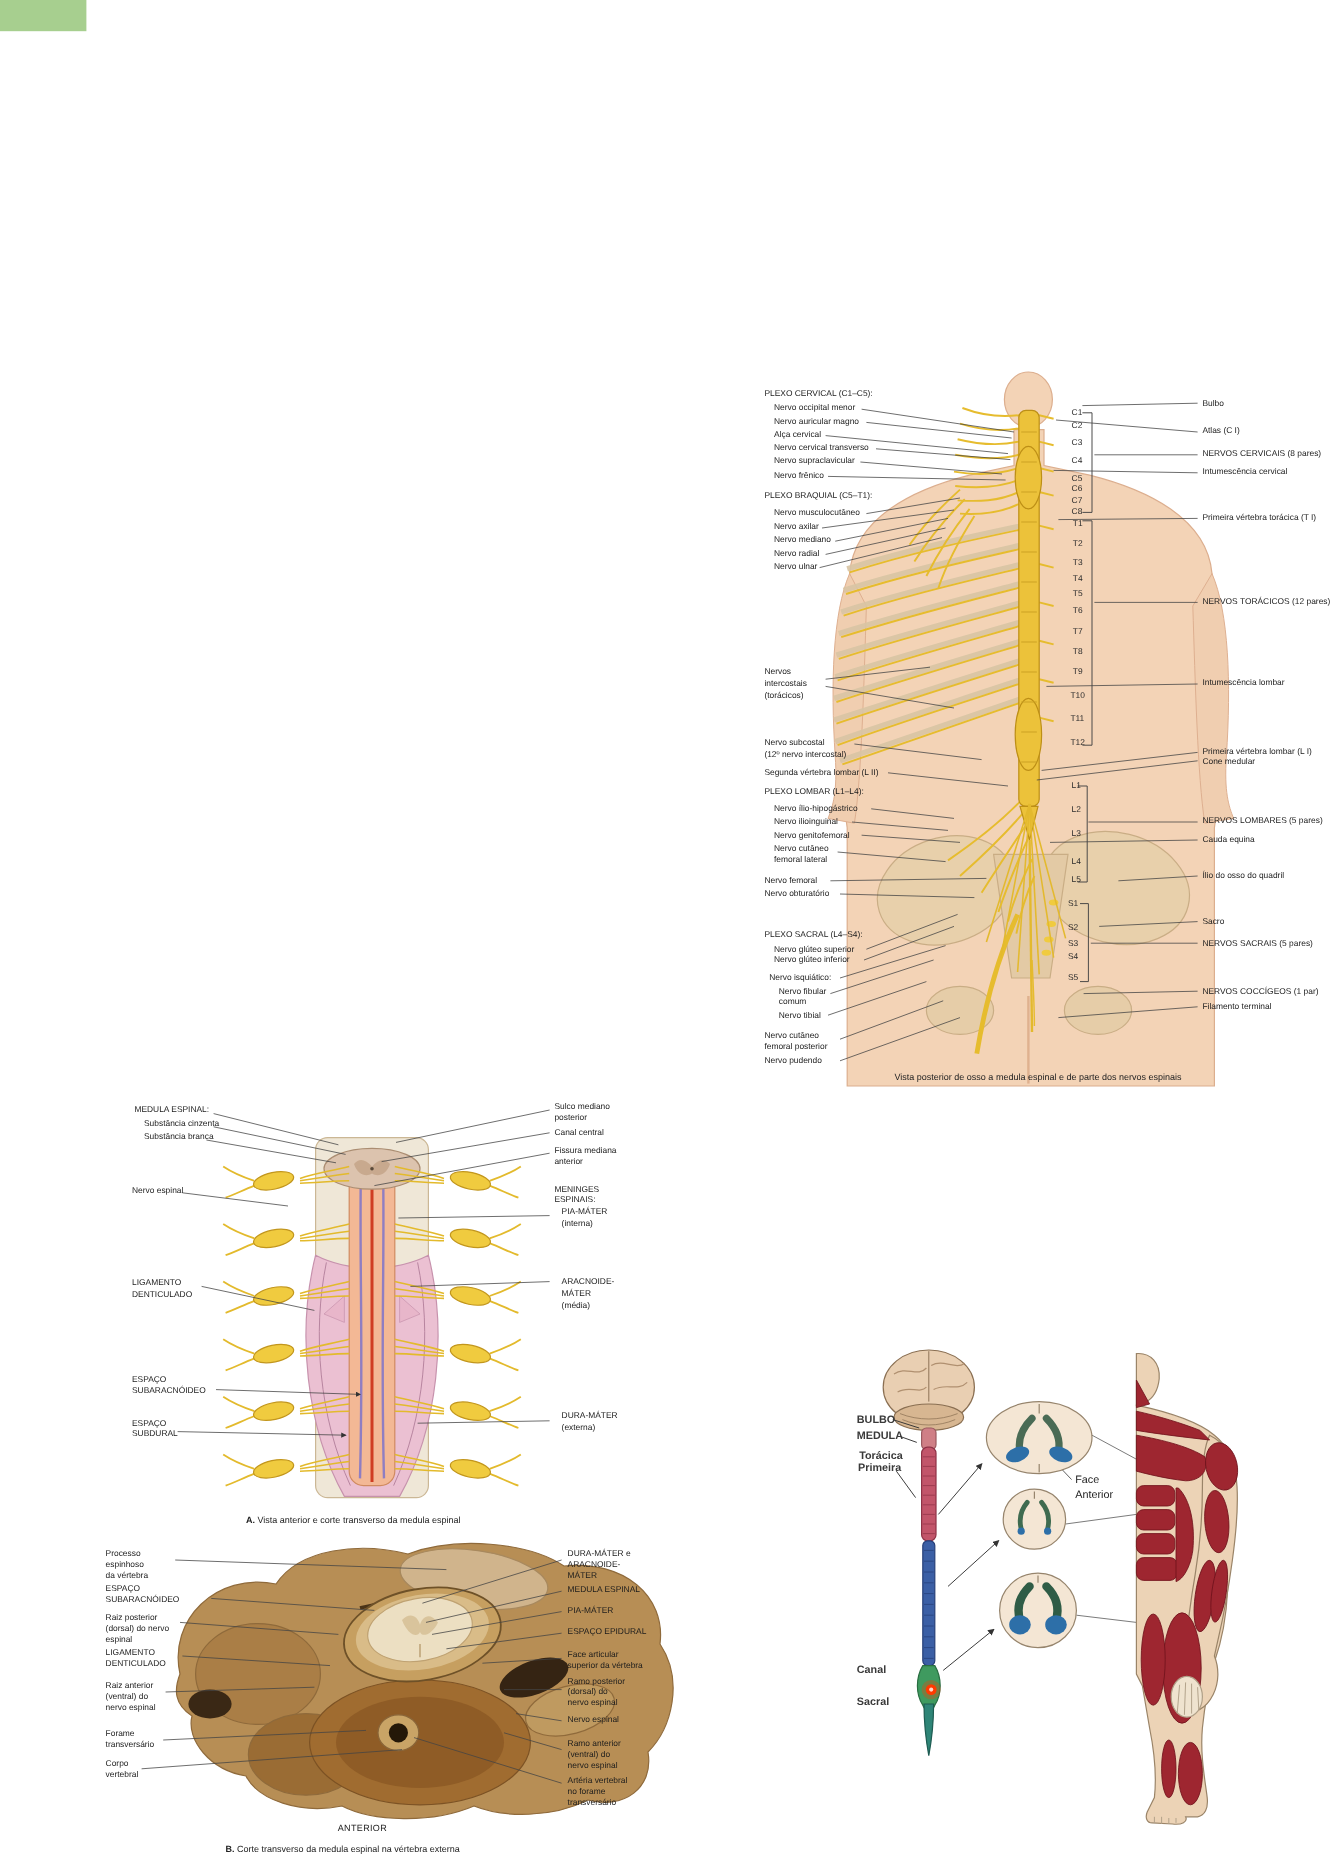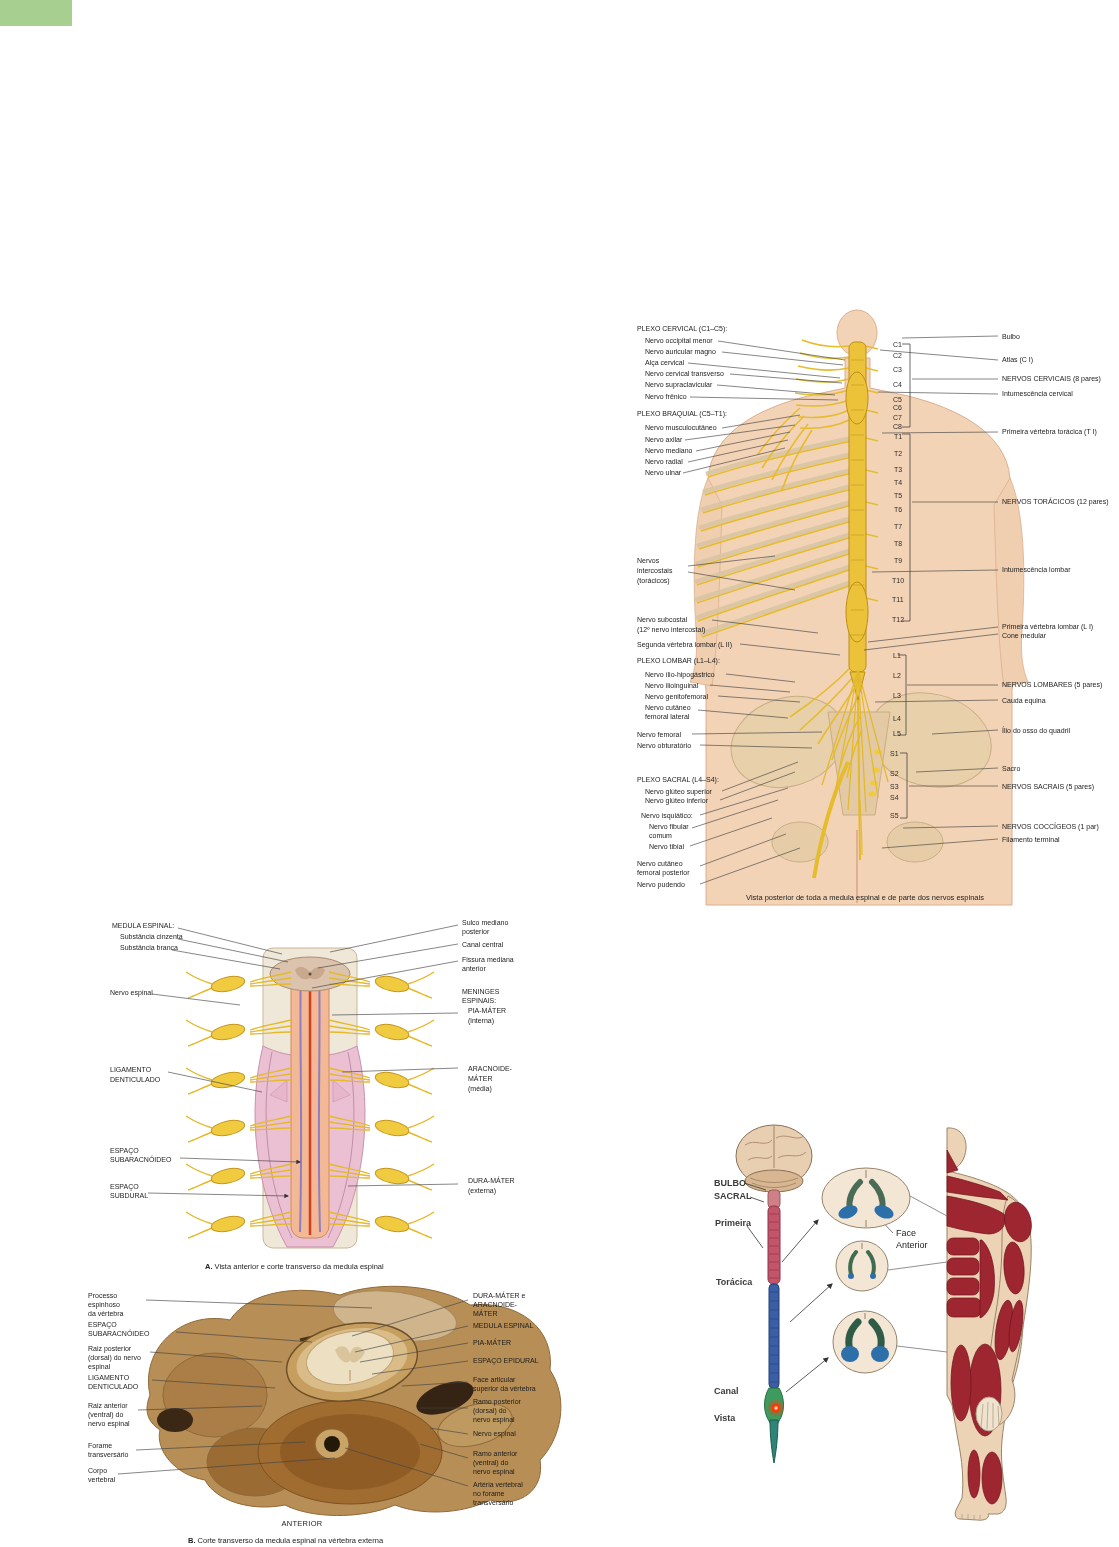--- a/index.html
+++ b/index.html
@@ -652,26 +652,26 @@
       <div class="lbl" style="left: 473px; top: 1430px;">Nervo espinal</div>
       <div class="lbl" style="left: 473px; top: 1450px;">Ramo anterior</div>
       <div class="lbl" style="left: 473px; top: 1459px;">(ventral) do</div>
       <div class="lbl" style="left: 473px; top: 1468px;">nervo espinal</div>
       <div class="lbl" style="left: 473px; top: 1481px;">Artéria vertebral</div>
       <div class="lbl" style="left: 473px; top: 1490px;">no forame</div>
       <div class="lbl" style="left: 473px; top: 1499px;">transversário</div>
     </div>
   <div class="layer">
       <div class="lbl cnsb" style="left: 714px; top: 1178px;">BULBO</div>
-      <div class="lbl cnsb" style="left: 714px; top: 1191px;">SACRAL</div>
+      <div class="lbl cnsb" style="left: 714px; top: 1191px;">MEDULA</div>
       <div class="lbl cnsb" style="left: 715px; top: 1218px;">Primeira</div>
-      <div class="lbl cnsb" style="left: 716px; top: 1277px;">Torácica</div>
+      <div class="lbl cnsb" style="left: 716px; top: 1208px;">Torácica</div>
       <div class="lbl cnsb" style="left: 714px; top: 1386px;">Canal</div>
-      <div class="lbl cnsb" style="left: 714px; top: 1413px;">Vista</div>
+      <div class="lbl cnsb" style="left: 714px; top: 1413px;">Sacral</div>
       <div class="lbl cnsa" style="left: 896px; top: 1228px;">Face</div>
       <div class="lbl cnsa" style="left: 896px; top: 1240px;">Anterior</div>
     </div>
 
-  <div class="cap" id="cap-posterior">Vista posterior de toda a medula espinal e de parte dos nervos espinais</div>
+  <div class="cap" id="cap-posterior">Vista posterior de osso a medula espinal e de parte dos nervos espinais</div>
   <div class="cap" id="cap-a"><b>A.</b><span> Vista anterior e corte transverso da medula espinal</span></div>
   <div class="cap" id="cap-anterior">ANTERIOR</div>
   <div class="cap" id="cap-b"><b>B.</b><span> Corte transverso da medula espinal na vértebra externa</span></div>
 </div>
 
 </body></html>

